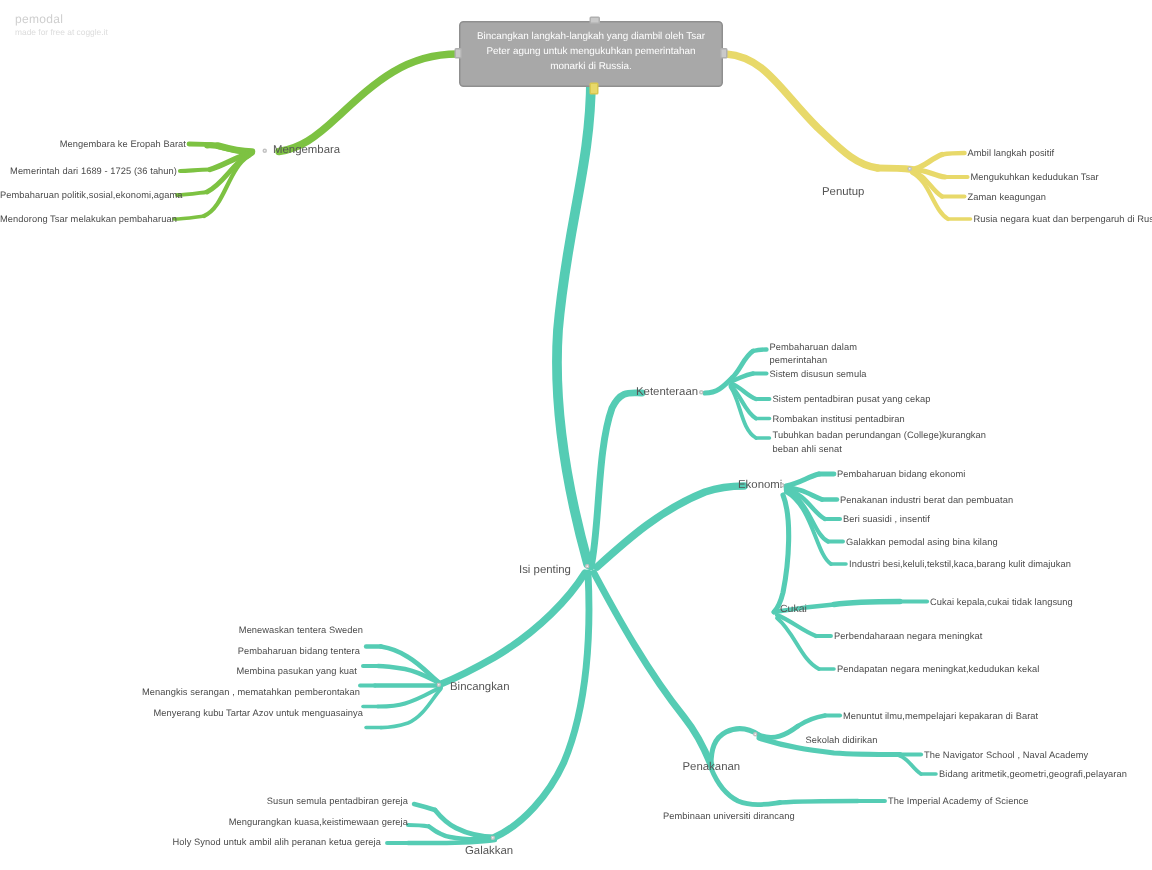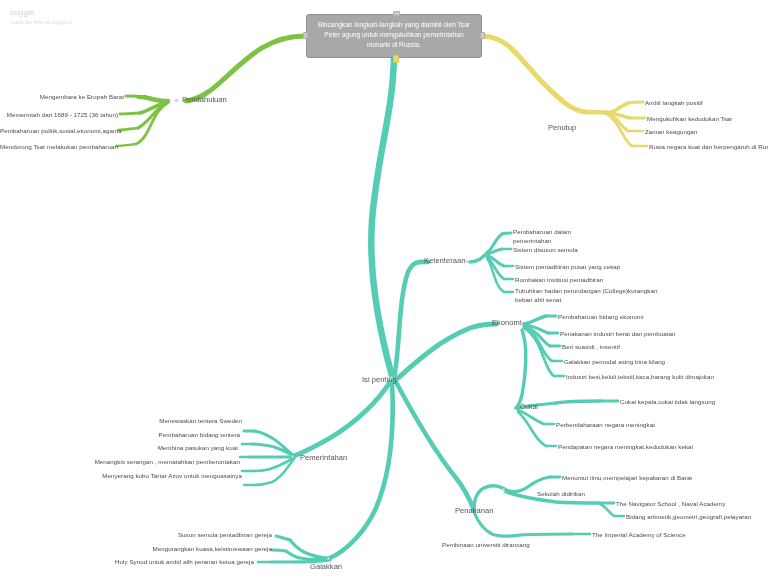--- a/index.html
+++ b/index.html
@@ -95,21 +95,21 @@
     border: 1px solid rgba(120,120,120,0.45);
     box-sizing: border-box;
   }
 </style>
 </head>
 <body>
 
 <div id="stage">
 
   <div id="logo">
-    <div class="brand">coggle</div>
+    <div class="brand">pemodal</div>
     <div class="tag">made for free at coggle.it</div>
   </div>
 
   <svg class="branches" viewBox="0 0 768 580">
 
     <g fill="none" stroke="#7dc242" stroke-linecap="round">
       <path d="M305,36 C270,36 250,55 225,78 C210,92 200,99 186,101" stroke-width="5"></path>
 
       <path d="M168,101 C160,101 152,99 145,97" stroke-width="4.4"></path>
       <path d="M162,101 C150,100 146,96 138,97" stroke-width="4"></path>
@@ -218,37 +218,37 @@
   </svg>
 
   <div id="root-node">
     <span>Bincangkan langkah-langkah yang diambil oleh Tsar Peter agung untuk mengukuhkan pemerintahan monarki di Russia.</span>
     <span class="root-handle left"></span>
     <span class="root-handle right"></span>
     <span class="root-handle top"></span>
     <span class="root-handle bottom"></span>
   </div>
 
-  <div class="node-lbl" style="left:182px; top:95px;">Pendahuluan</div>
+  <div class="node-lbl" style="left:182px; top:95px;">Mengembara</div>
   <div class="dot" style="left:175px; top:99px;"></div>
 
   <div class="lbl r" style="left:0px; top:93px; width:124px;">Mengembara ke Eropah Barat</div>
   <div class="lbl r" style="left:0px; top:111px; width:118px;">Memerintah dari 1689 - 1725 (36 tahun)</div>
   <div class="lbl r" style="left:0px; top:127px; width:116px;">Pembaharuan politik,sosial,ekonomi,agama</div>
   <div class="lbl r" style="left:0px; top:143px; width:114px;">Mendorong Tsar melakukan pembaharuan</div>
 
   <div class="node-lbl" style="left:548px; top:123px;">Penutup</div>
   <div class="dot" style="left:605px; top:111px;"></div>
 
   <div class="lbl" style="left:645px; top:99px;">Ambil langkah positif</div>
   <div class="lbl" style="left:647px; top:115px;">Mengukuhkan kedudukan Tsar</div>
   <div class="lbl" style="left:645px; top:128px;">Zaman keagungan</div>
   <div class="lbl" style="left:649px; top:143px;">Rusia negara kuat dan berpengaruh di Rusia</div>
 
-  <div class="node-lbl" style="left:362px; top:375px;">Isi penting</div>
+  <div class="node-lbl" style="left:346px; top:375px;">Isi penting</div>
   <div class="dot" style="left:390px; top:376px;"></div>
 
   <div class="node-lbl" style="left:424px; top:256px;">Ketenteraan</div>
   <div class="dot" style="left:466px; top:260px;"></div>
 
   <div class="lbl wrap" style="left:513px; top:228px; width:62px;">Pembaharuan dalam pemerintahan</div>
   <div class="lbl" style="left:513px; top:246px;">Sistem disusun semula</div>
   <div class="lbl" style="left:515px; top:263px;">Sistem pentadbiran pusat yang cekap</div>
   <div class="lbl" style="left:515px; top:276px;">Rombakan institusi pentadbiran</div>
   <div class="lbl wrap" style="left:515px; top:287px; width:160px;">Tubuhkan badan perundangan (College)kurangkan beban ahli senat</div>
@@ -261,21 +261,21 @@
   <div class="lbl" style="left:562px; top:343px;">Beri suasidi , insentif</div>
   <div class="lbl" style="left:564px; top:358px;">Galakkan pemodal asing bina kilang</div>
   <div class="lbl" style="left:566px; top:373px;">Industri besi,keluli,tekstil,kaca,barang kulit dimajukan</div>
 
   <div class="node-lbl" style="left:520px; top:403px; font-size:7px;">Cukai</div>
   <div class="lbl" style="left:620px; top:398px;">Cukai kepala,cukai tidak langsung</div>
 
   <div class="lbl" style="left:556px; top:421px;">Perbendaharaan negara meningkat</div>
   <div class="lbl" style="left:558px; top:443px;">Pendapatan negara meningkat,kedudukan kekal</div>
 
-  <div class="node-lbl" style="left:300px; top:453px;">Pemerintahan</div>
+  <div class="node-lbl" style="left:300px; top:453px;">Bincangkan</div>
   <div class="dot" style="left:291px; top:455px;"></div>
 
   <div class="lbl r" style="left:100px; top:417px; width:142px;">Menewaskan tentera Sweden</div>
   <div class="lbl r" style="left:100px; top:431px; width:140px;">Pembaharuan bidang tentera</div>
   <div class="lbl r" style="left:100px; top:444px; width:138px;">Membina pasukan yang kuat</div>
   <div class="lbl r" style="left:88px; top:458px; width:152px;">Menangkis serangan , mematahkan pemberontakan</div>
   <div class="lbl r" style="left:84px; top:472px; width:158px;">Menyerang kubu Tartar Azov untuk menguasainya</div>
 
   <div class="node-lbl" style="left:455px; top:506px;">Penakanan</div>
   <div class="dot" style="left:502px; top:488px;"></div>

